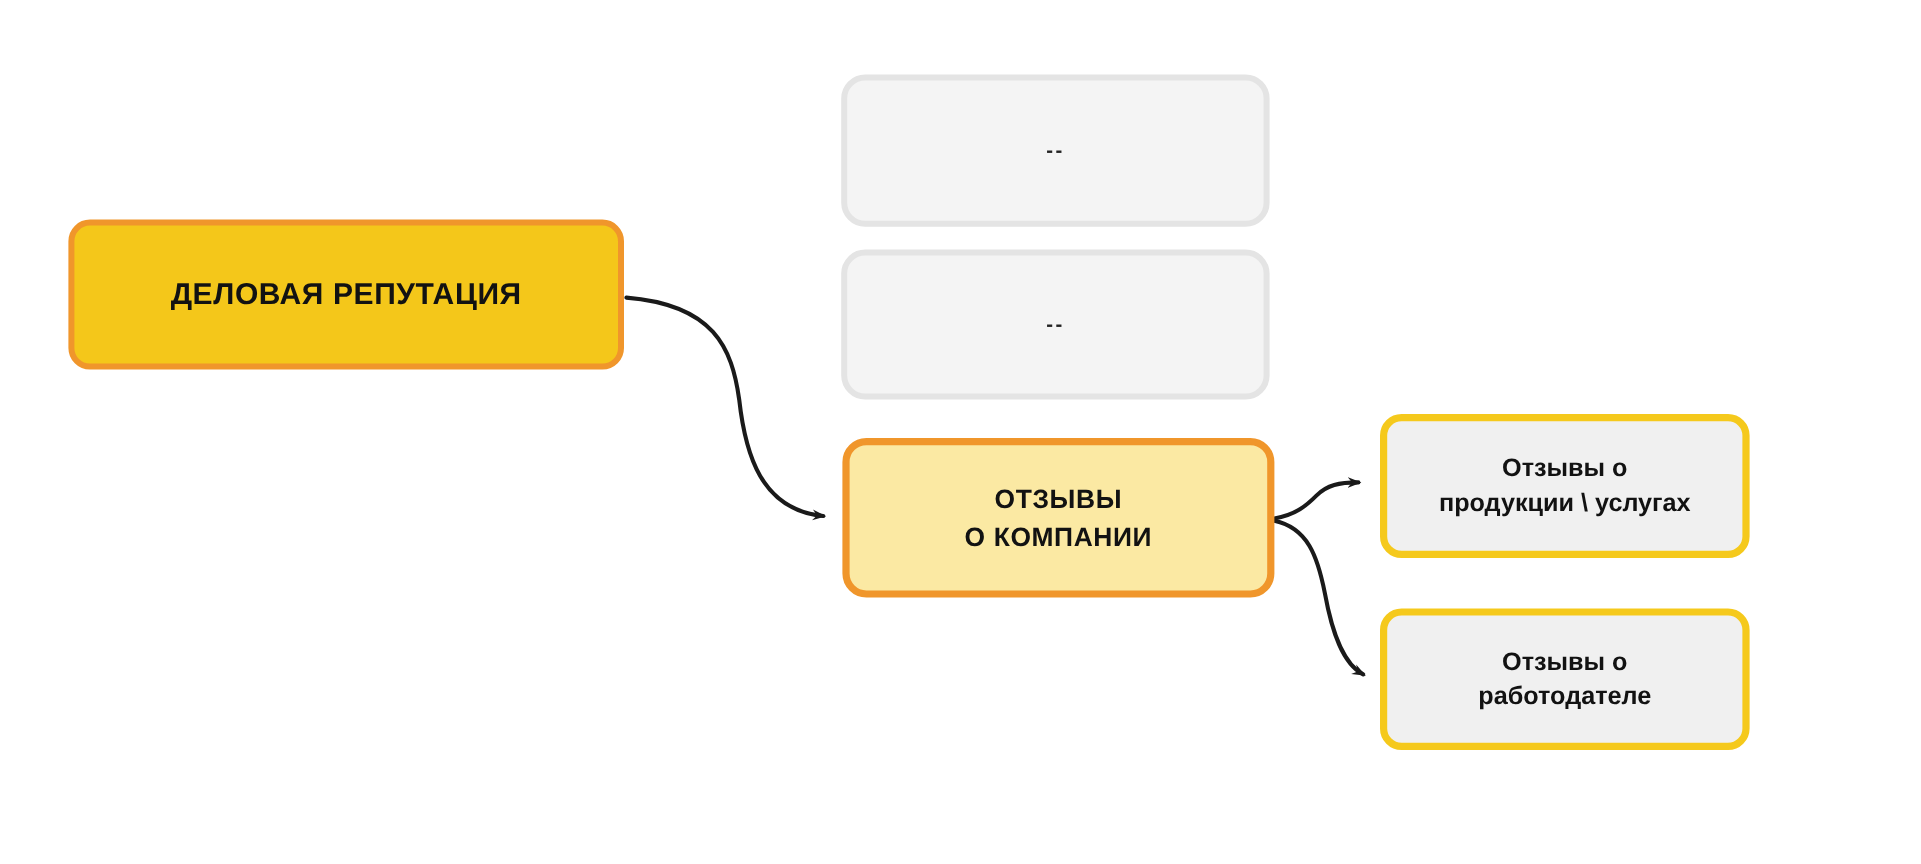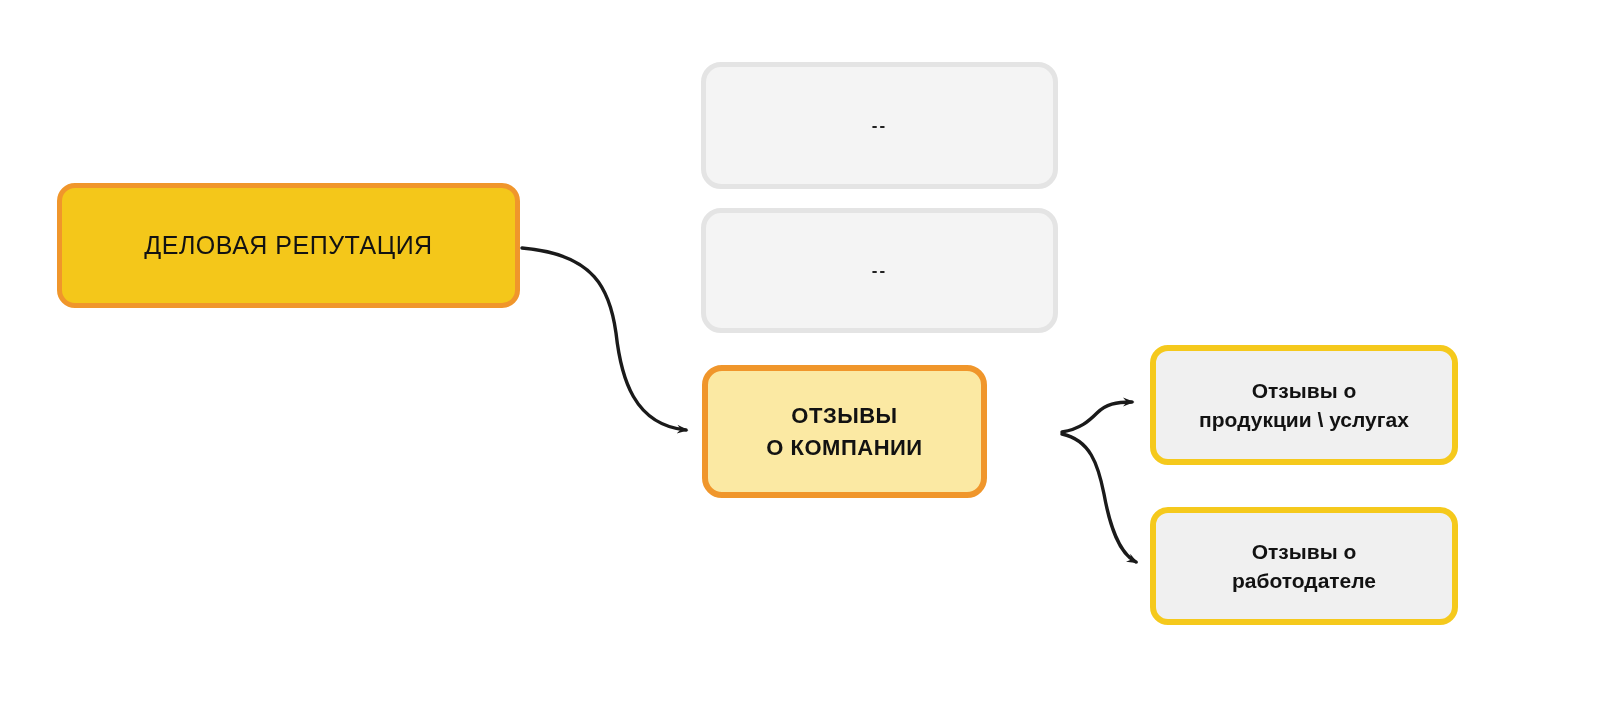--- a/index.html
+++ b/index.html
@@ -34,21 +34,21 @@
   }
   .label { white-space: pre-line; }
 
   .node-root {
     left: 57px; top: 183px;
     width: 463px; height: 125px;
     background: #f4c71a;
     border: 5px solid #f0962b;
     border-radius: 18px;
     font-size: 25px;
-    font-weight: 400;
+    font-weight: 700;
     letter-spacing: 0.5px;
   }
   .node-placeholder-top {
     left: 701px; top: 62px;
     width: 357px; height: 127px;
     background: #f4f4f4;
     border: 5px solid #e4e4e4;
     border-radius: 20px;
     font-size: 17px;
     font-weight: 700;
@@ -61,21 +61,21 @@
     background: #f4f4f4;
     border: 5px solid #e4e4e4;
     border-radius: 20px;
     font-size: 17px;
     font-weight: 700;
     letter-spacing: 2px;
     color: #222222;
   }
   .node-company {
     left: 702px; top: 365px;
-    width: 285px; height: 133px;
+    width: 360px; height: 133px;
     background: #fbe9a3;
     border: 6px solid #f0962b;
     border-radius: 20px;
     font-size: 22px;
     font-weight: 600;
     line-height: 1.45;
     letter-spacing: 0.5px;
   }
   .node-product {
     left: 1150px; top: 345px;

